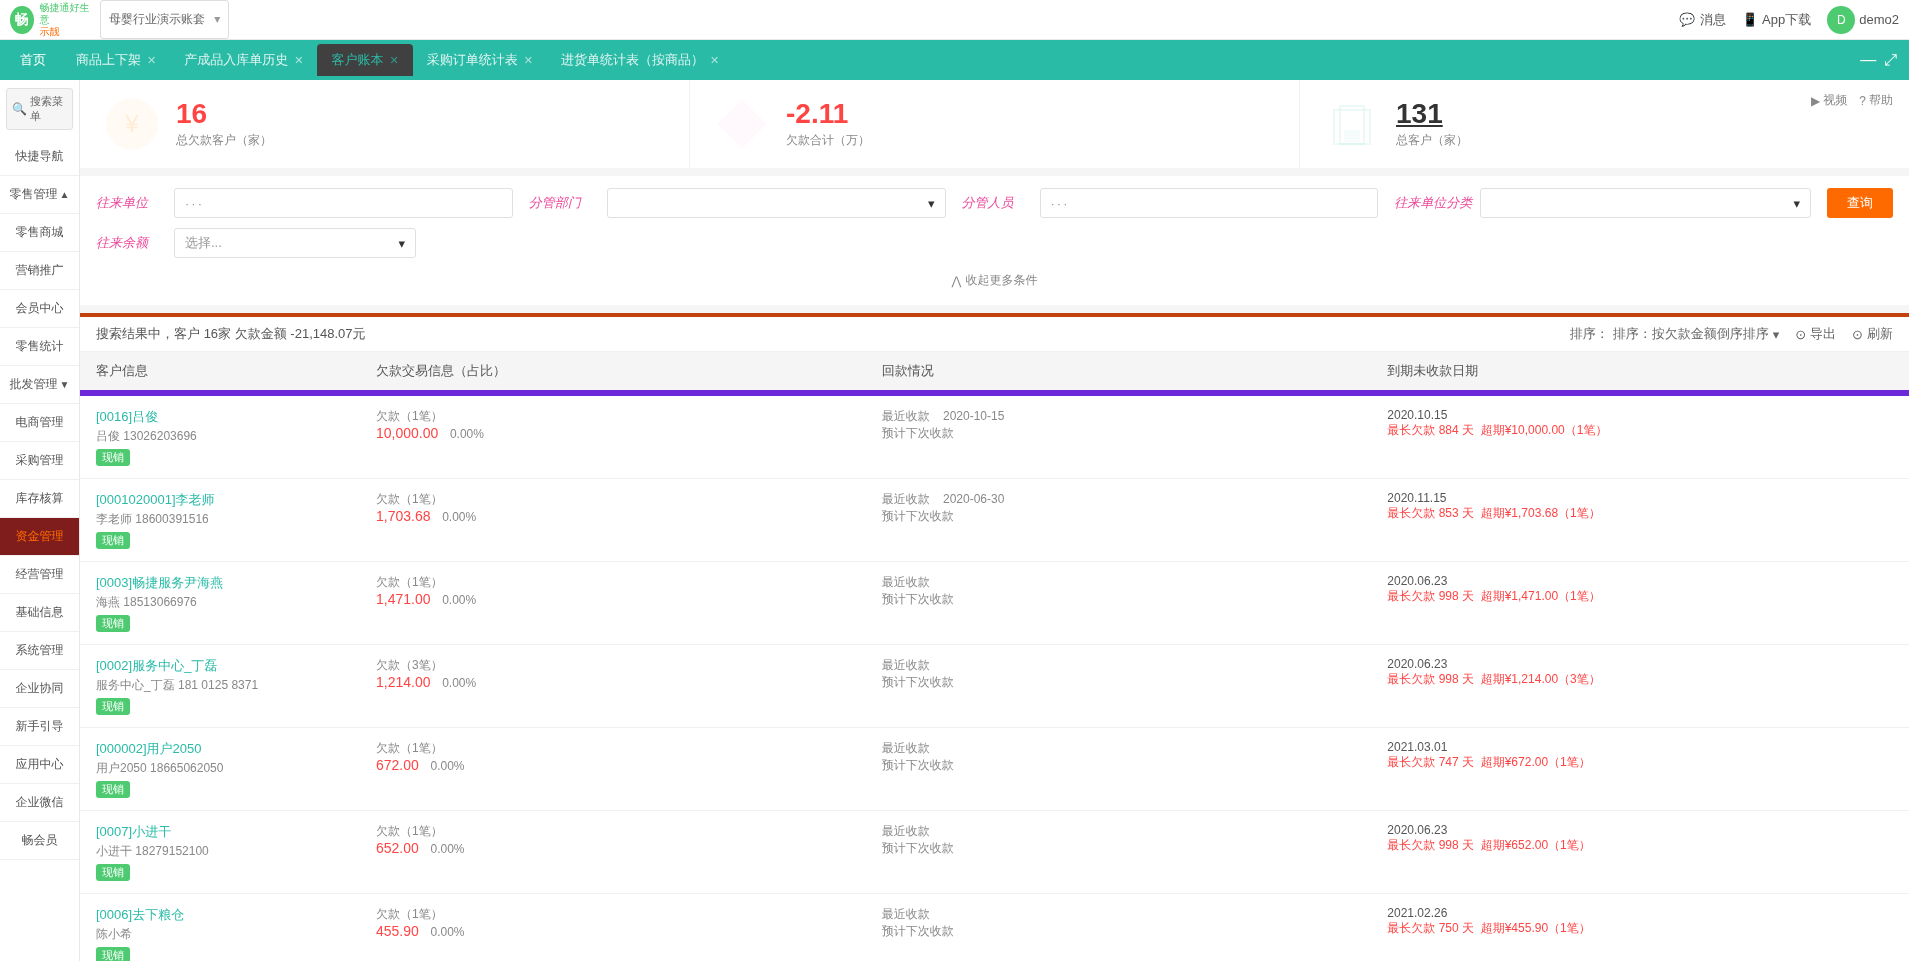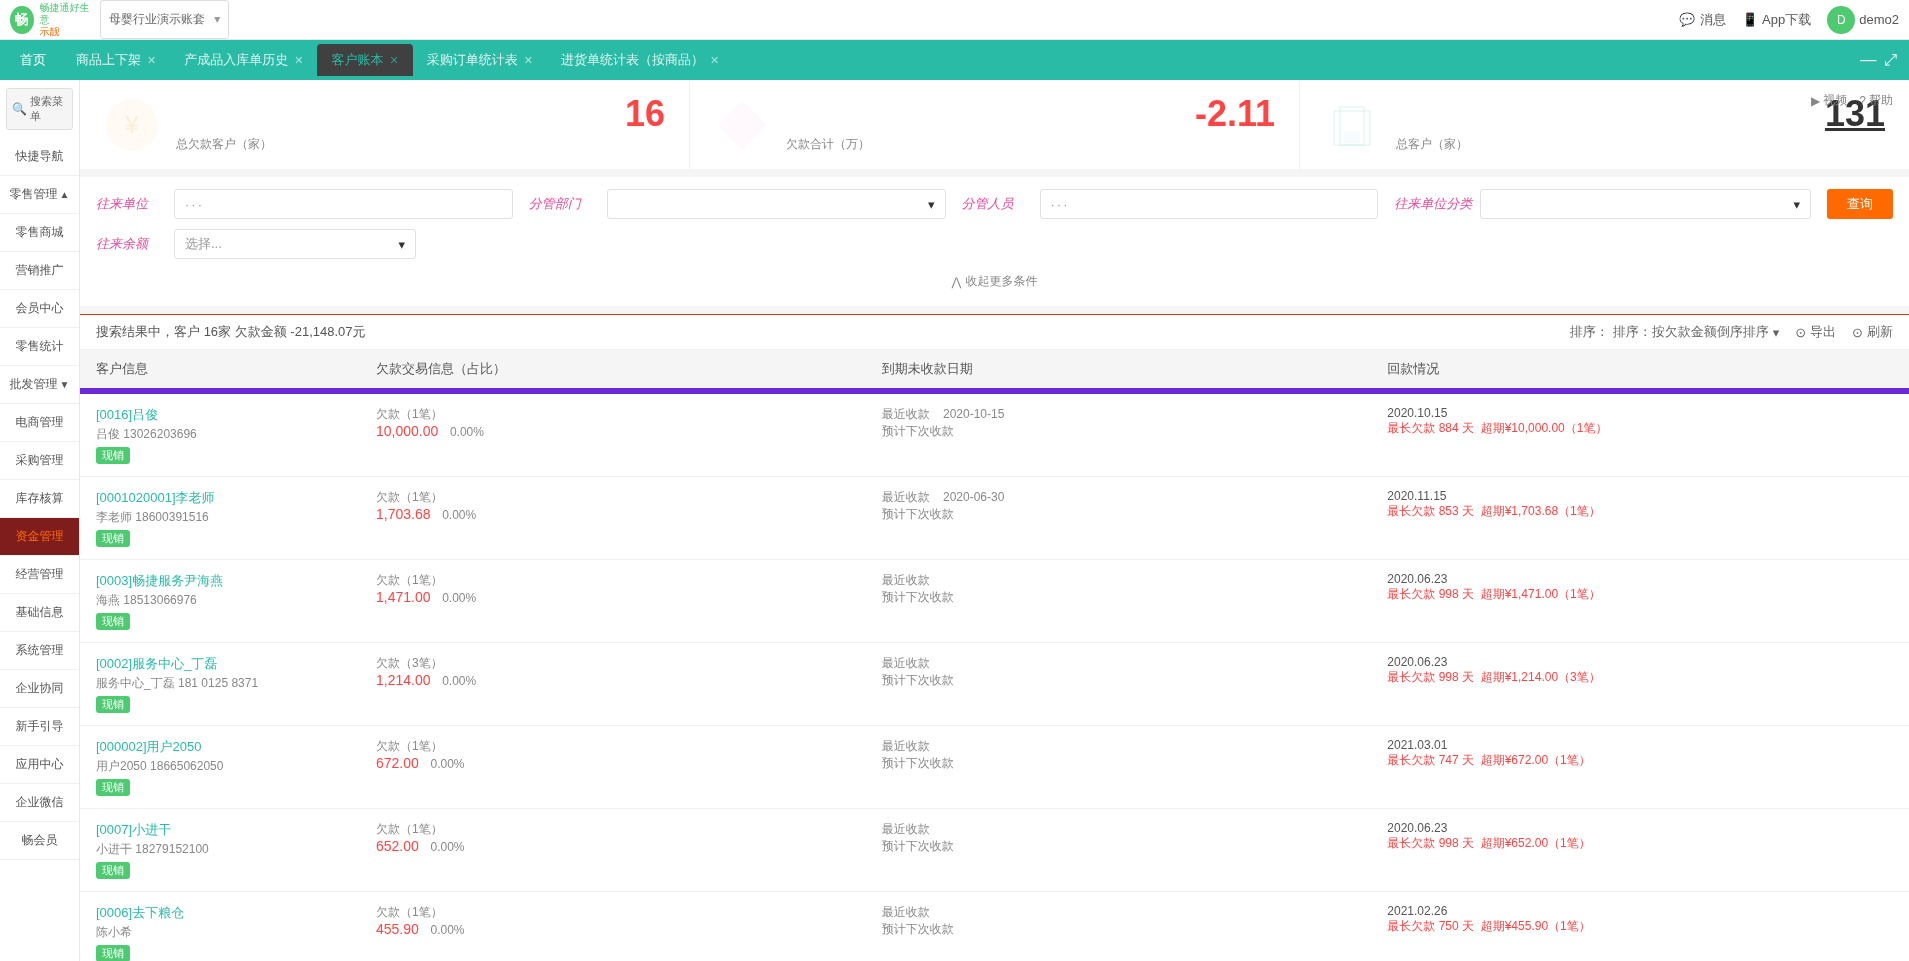--- a/index.html
+++ b/index.html
@@ -38,39 +38,39 @@
 
     
     .content { flex: 1; overflow-y: auto; background: #f5f5f5; }
 
     
     .stats-bar { display: flex; background: #fff; margin-bottom: 8px; }
     .stat-card { flex: 1; padding: 16px 24px; display: flex; align-items: center; gap: 16px; border-right: 1px solid #f0f0f0; position: relative; }
     .stat-icon { width: 56px; height: 56px; display: flex; align-items: center; justify-content: center; }
     .stat-icon svg { opacity: 0.3; }
     .stat-info { flex: 1; }
-    .stat-number { font-size: 36px; font-weight: bold; color: #ff4444; line-height: 1; text-align: right; }
+    .stat-number { font-size: 28px; font-weight: bold; color: #ff4444; line-height: 1; }
     .stat-number.black { color: #333; }
     .stat-label { font-size: 12px; color: #888; margin-top: 4px; }
     .stat-top-right { position: absolute; top: 12px; right: 16px; display: flex; gap: 12px; font-size: 12px; color: #888; }
     .stat-top-right span { display: flex; align-items: center; gap: 3px; cursor: pointer; }
 
     
     .filter-area { background: #fff; padding: 12px 16px; margin-bottom: 8px; }
     .filter-row { display: flex; align-items: center; gap: 16px; margin-bottom: 10px; }
     .filter-item { display: flex; align-items: center; gap: 8px; flex: 1; }
     .filter-label { font-size: 13px; color: #ec4899; white-space: nowrap; min-width: 70px; font-style: italic; }
     .filter-input { flex: 1; border: 1px solid #e0e0e0; border-radius: 3px; padding: 5px 10px; font-size: 13px; color: #333; display: flex; align-items: center; justify-content: space-between; cursor: pointer; min-height: 30px; }
     .filter-input .dots { color: #999; letter-spacing: 2px; }
     .filter-select { flex: 1; border: 1px solid #e0e0e0; border-radius: 3px; padding: 5px 10px; font-size: 13px; background: #fff; min-height: 30px; display: flex; align-items: center; justify-content: space-between; cursor: pointer; }
     .search-btn { background: #ff6a00; color: #fff; border: none; border-radius: 3px; padding: 6px 20px; font-size: 13px; cursor: pointer; white-space: nowrap; }
     .collapse-btn { display: flex; align-items: center; justify-content: center; gap: 4px; color: #888; font-size: 12px; cursor: pointer; padding: 4px 0; }
 
     
-    .results-bar { display: flex; align-items: center; justify-content: space-between; padding: 8px 16px; background: #fff; margin-bottom: 0; border-top: 1px solid #c2410c; border-bottom: 1px solid #f0f0f0; }
+    .results-bar { display: flex; align-items: center; justify-content: space-between; padding: 8px 16px; background: #fff; margin-bottom: 0; border-top: 4px solid #c2410c; border-bottom: 1px solid #f0f0f0; }
     .results-actions { display: flex; align-items: center; gap: 16px; font-size: 13px; color: #666; }
     .results-actions span { display: flex; align-items: center; gap: 4px; cursor: pointer; }
     .sort-select { display: flex; align-items: center; gap: 4px; cursor: pointer; }
 
     
     .data-table { width: 100%; background: #fff; }
     .table-header { display: grid; grid-template-columns: 280px 1fr 1fr 1fr; background: #f5f5f5; border-bottom: 6px solid #6d28d9; padding: 10px 16px; }
     .table-header-cell { font-size: 13px; color: #555; font-weight: 500; }
     .table-row { display: grid; grid-template-columns: 280px 1fr 1fr 1fr; padding: 12px 16px; border-bottom: 1px solid #f0f0f0; background: #fff; align-items: start; }
     
@@ -309,22 +309,22 @@
           <span>⊙</span>
           <span>刷新</span>
         </span>
       </div>
     </div>
 
     <div class="data-table">
       <div class="table-header">
         <div class="table-header-cell">客户信息</div>
         <div class="table-header-cell">欠款交易信息（占比）</div>
+        <div class="table-header-cell">回款情况</div>
         <div class="table-header-cell">到期未收款日期</div>
-        <div class="table-header-cell">回款情况</div>
       </div>
 
       <div class="table-row">
         <div>
           <a class="customer-name">[0016]吕俊</a>
           <div class="customer-sub">吕俊 13026203696</div>
           <span class="badge">现销</span>
         </div>
         <div>
           <div class="debt-label">欠款（1笔）</div>

